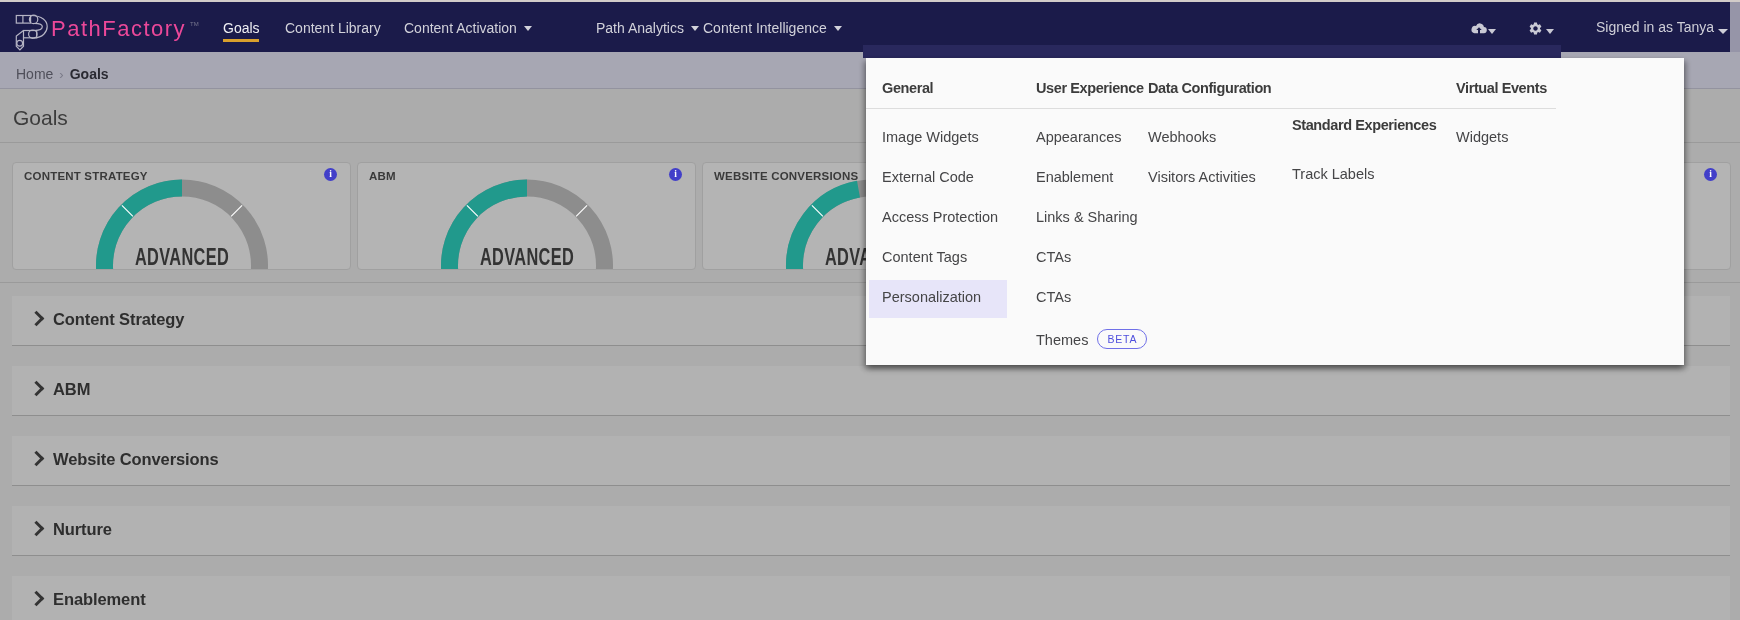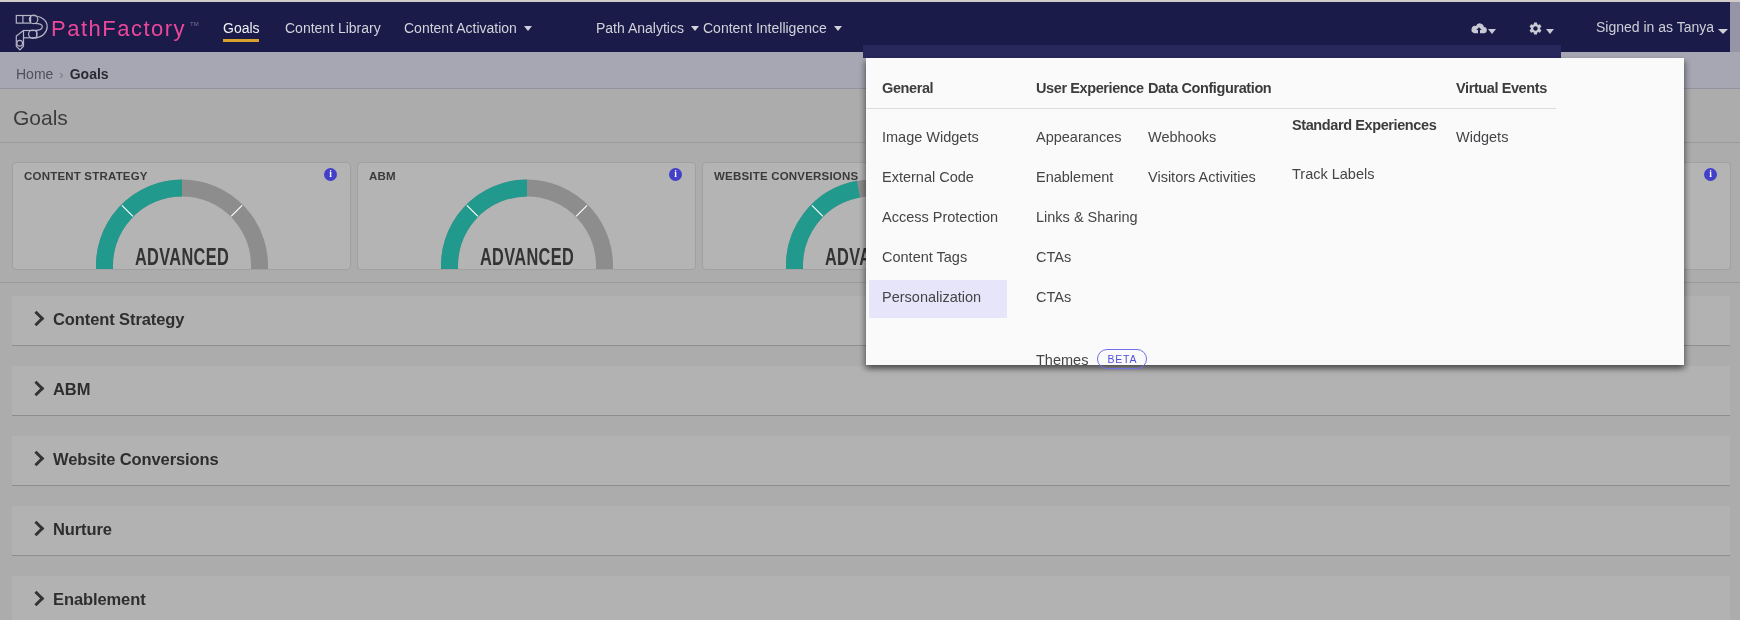--- a/index.html
+++ b/index.html
@@ -47,21 +47,21 @@
 .acc .t { position:absolute; left:41px; top:14px; font-size:16.5px; font-weight:700; letter-spacing:-0.1px; color:#2e2e2e; }
 
 #menuband { position:absolute; left:863px; top:45px; width:698px; height:13px; background:#29285d; z-index:60; }
 #menupanel { position:absolute; left:866px; top:58px; width:818px; height:307px; background:#fafafa; z-index:61; box-shadow:0 4px 6px rgba(0,0,0,0.32), -3px 3px 5px rgba(0,0,0,0.18), 3px 3px 5px rgba(0,0,0,0.18); }
 #menupanel .hd { position:absolute; top:22px; font-size:14.5px; font-weight:700; letter-spacing:-0.4px; color:#3c3c3c; white-space:nowrap; }
 #menupanel .hr { position:absolute; left:0; top:50px; width:690px; height:1px; background:#dddddd; }
 #menupanel .it { position:absolute; font-size:14.5px; color:#454547; white-space:nowrap; }
 #hl-pers { position:absolute; left:3px; top:222px; width:138px; height:38px; background:#e7e5f9; }
 .tbeta { display:inline-block; margin-left:9px; padding:0 9px; height:20px; line-height:19px; border:1px solid #7070e8; border-radius:10px; color:#4f4fdd; font-size:10.5px; letter-spacing:0.8px; vertical-align:2px; }
 .c1 { left:16px; } .c2 { left:170px; } .c3 { left:282px; } .c4 { left:426px;margin-top:37px; } .c5 { left:590px; }
-.r1 { top:71px; } .r2 { top:111px; } .r3 { top:151px; } .r4 { top:191px; } .r5 { top:231px; } .r6 { top:271px;margin-top:20px; }
+.r1 { top:71px; } .r2 { top:111px; } .r3 { top:151px; } .r4 { top:191px; } .r5 { top:231px; } .r6 { top:271px; }
 </style>
 </head>
 <body>
 <div id="topstrip"></div>
 <div id="navbar">
   <svg id="logo" width="34" height="40" viewBox="0 0 34 40" style="position:absolute;left:14px;top:11px;">
     <g fill="none" stroke="#b5b4c4" stroke-width="1.2">
       <rect x="2.3" y="2.5" width="14.3" height="7.6"></rect>
       <line x1="8.9" y1="2.5" x2="8.9" y2="10.1"></line>
       <circle cx="19.6" cy="6.4" r="4.2"></circle>

